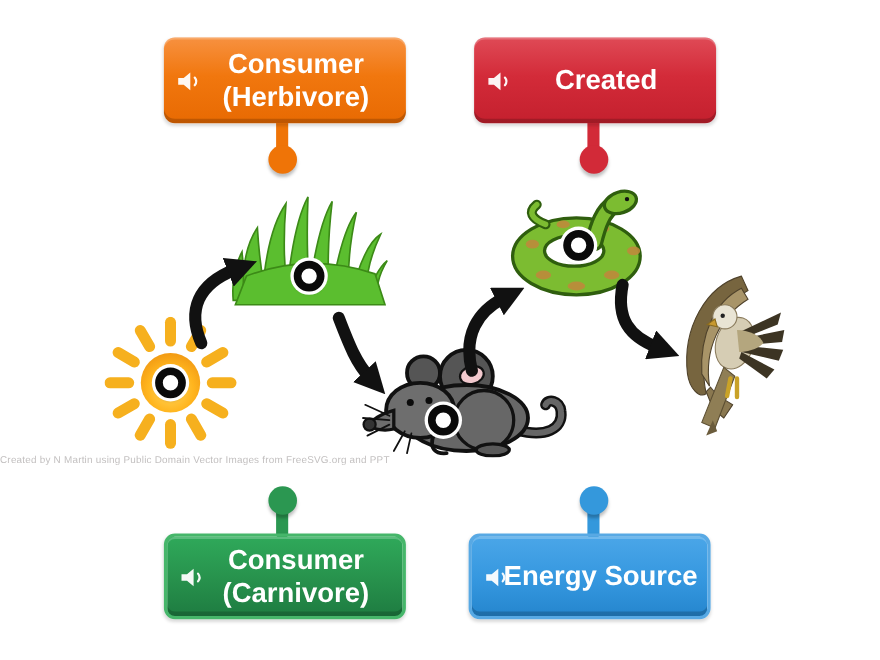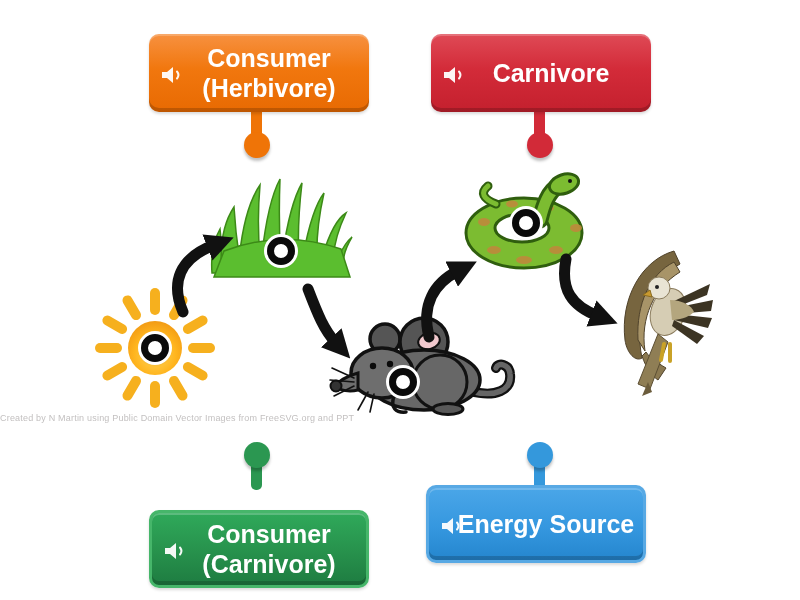--- a/index.html
+++ b/index.html
@@ -11,21 +11,21 @@
   .label-btn{
     position:absolute;width:220px;height:78px;border-radius:10px;
     box-sizing:border-box;display:flex;align-items:center;justify-content:center;
     color:#fff;font-weight:bold;font-size:25px;line-height:30px;text-align:center;
     padding:0 8px 0 28px;cursor:pointer;
     box-shadow:0 2px 3px rgba(0,0,0,.15), inset 0 2px 0 rgba(255,255,255,.22), inset 0 -4px 0 rgba(0,0,0,.18);
   }
   .label-btn .speaker{position:absolute;left:11px;top:50%;transform:translateY(-50%);width:24px;height:22px;opacity:.95;}
   .btn-orange{background:linear-gradient(180deg,#F79140 0%,#F1770E 45%,#E86A02 100%);}
   .btn-red{background:linear-gradient(180deg,#DF4A56 0%,#D32B39 45%,#C4202E 100%);}
-  .btn-green{background:linear-gradient(180deg,#2FA95A 0%,#27914C 55%,#1E7C41 100%);border:3px solid #46B66A;margin-top:25px;}
+  .btn-green{background:linear-gradient(180deg,#2FA95A 0%,#27914C 55%,#1E7C41 100%);border:3px solid #46B66A;}
   .btn-blue{background:linear-gradient(180deg,#4AA6E8 0%,#3597DF 55%,#2586CE 100%);border:3px solid #58A9E4;}
   .label-text{display:block;width:100%;}
   
   .label-stem{position:absolute;width:11px;border-radius:5px;z-index:4;}
   .label-pin{position:absolute;width:26px;height:26px;border-radius:50%;z-index:4;box-shadow:0 3px 3px rgba(0,0,0,.25);cursor:pointer;}
   .c-orange{background:#EF7407;} .c-red{background:#D22A38;}
   .c-green{background:#2B9751;} .c-blue{background:#3498DC;}
   
   .target-dot{
     position:absolute;width:28px;height:28px;border-radius:50%;box-sizing:border-box;
@@ -194,21 +194,21 @@
 
   <div class="label-stem c-red" style="left:534px;top:106px;height:34px;"></div>
   <div class="label-pin  c-red" style="left:527px;top:132px;"></div>
   <div class="label-btn btn-red" style="left:431px;top:34px;z-index:4;">
     <span class="speaker">
       <svg viewBox="0 0 24 22" width="24" height="22">
           <path d="M2 8v6h5l6 5V3L7 8H2z" fill="#fff"></path>
           <path d="M17 7.5a5.5 5.5 0 010 7" stroke="#fff" stroke-width="2" fill="none" stroke-linecap="round"></path>
         </svg>
     </span>
-    <span class="label-text">Carnivore</span>
+    <span class="label-text">Created</span>
   </div>
 
   <div class="label-stem c-green" style="left:251px;top:458px;height:32px;"></div>
   <div class="label-pin  c-green" style="left:244px;top:442px;"></div>
   <div class="label-btn btn-green" style="left:149px;top:485px;z-index:4;">
     <span class="speaker">
       <svg viewBox="0 0 24 22" width="24" height="22">
           <path d="M2 8v6h5l6 5V3L7 8H2z" fill="#fff"></path>
           <path d="M17 7.5a5.5 5.5 0 010 7" stroke="#fff" stroke-width="2" fill="none" stroke-linecap="round"></path>
         </svg>

